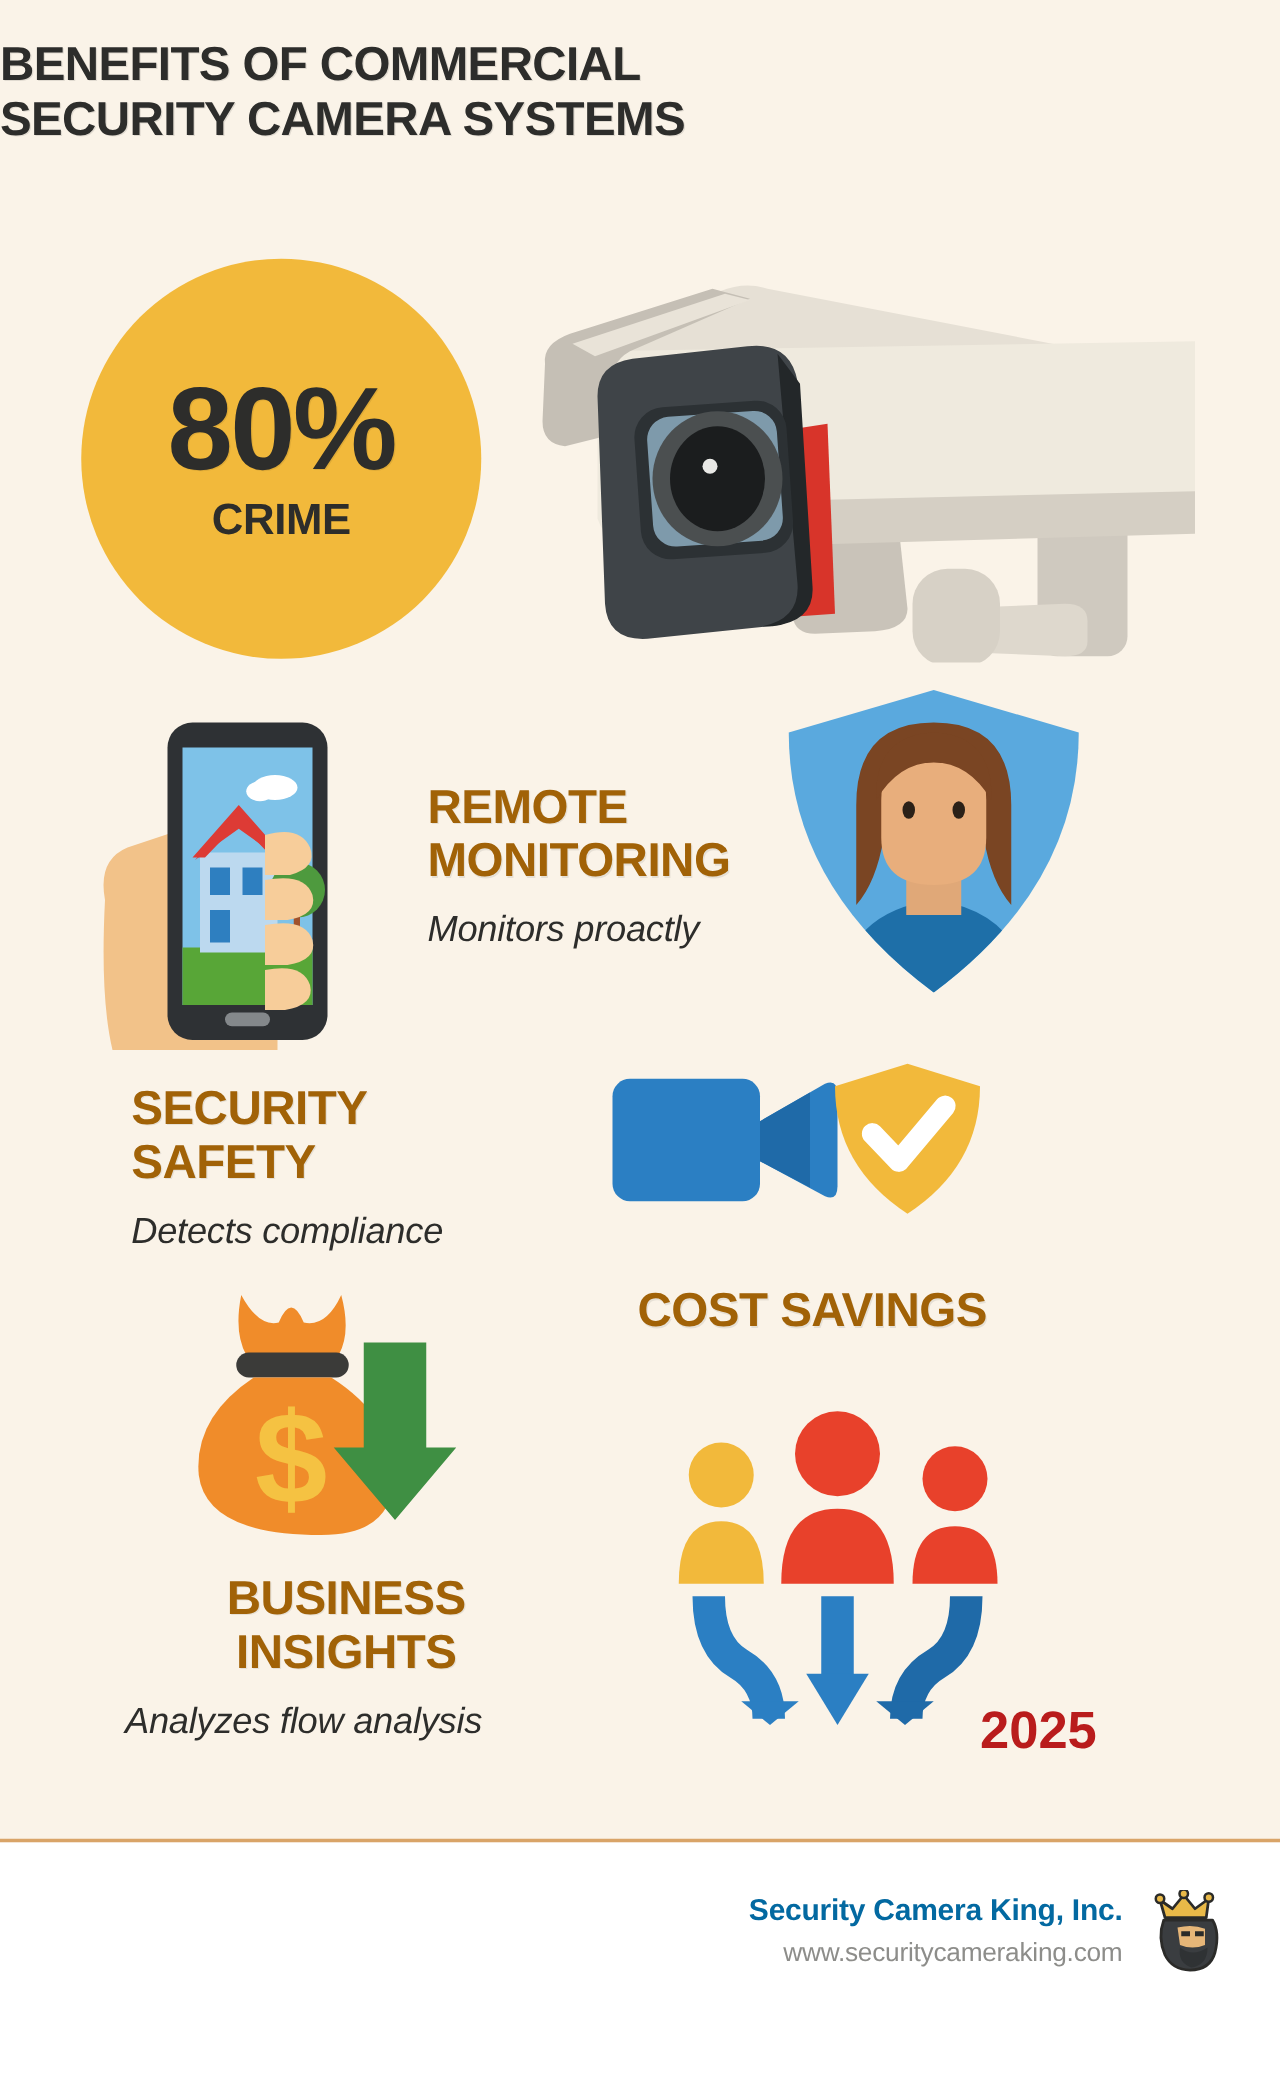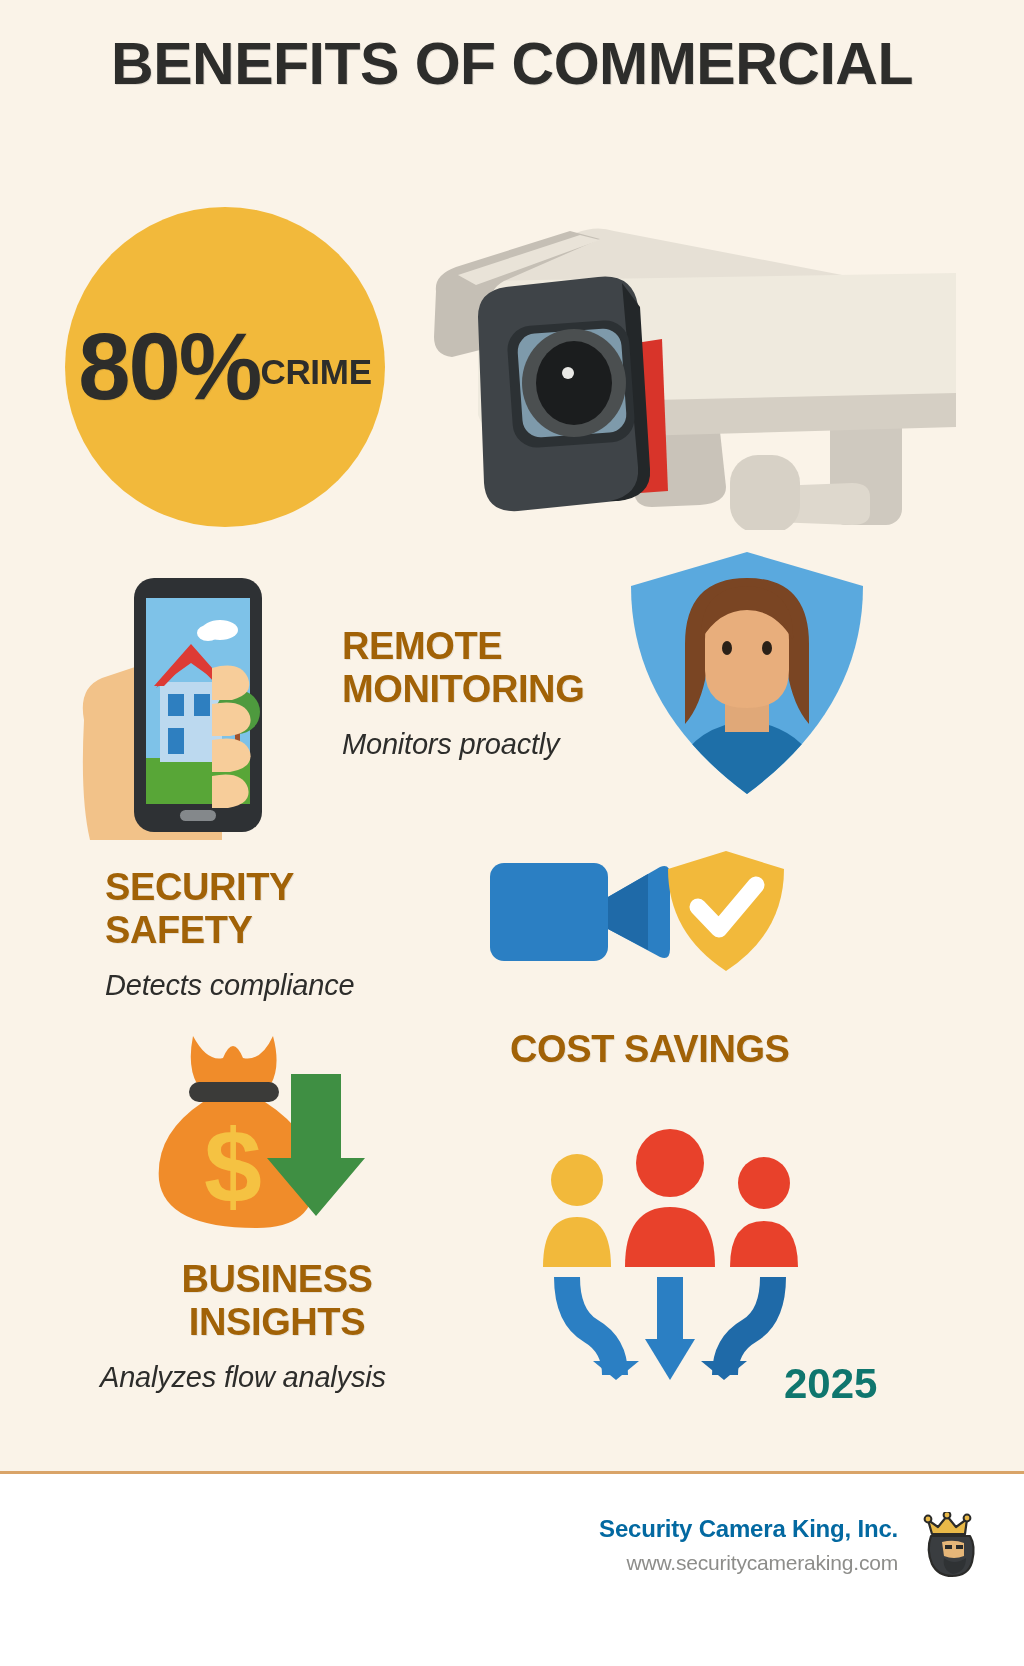--- a/index.html
+++ b/index.html
@@ -17,37 +17,36 @@
   }
   .canvas-area {
     position:absolute; left:0; top:0;
     width:1024px; height:1474px;
     background:#faf3e8;
   }
 
   
   .title {
     position:absolute; left:0; top:30px; width:1024px;
-    text-align:center;
     color:#2d2d2b;
     font-weight:bold;
-    font-size:59px;
+    font-size:38px;
     line-height:1.16;
     letter-spacing:-0.5px;
     text-shadow:1px 1px 0 rgba(0,0,0,0.10);
   }
   .title-line { display:block; white-space:nowrap; }
 
   
   .stat-badge {
     position:absolute; left:65px; top:207px;
     width:320px; height:320px;
     border-radius:50%;
     background:#f2b93b;
-    display:flex; flex-direction:row;
+    display:flex; flex-direction:column;
     align-items:center; justify-content:center;
     color:#2d2d2b;
     text-align:center;
   }
   .stat-value {
     font-size:94px; font-weight:bold; line-height:0.95;
     letter-spacing:-2px;
     text-shadow:1px 1px 0 rgba(0,0,0,0.08);
   }
   .stat-label {
@@ -91,21 +90,21 @@
   .moneybag-ill { position:absolute; left:145px; top:1030px; width:220px; height:215px; }
 
   
   .f4-title { left:112px; top:1258px; width:330px;text-align:center; }
   .f4-sub   { left:100px; top:1360px; width:400px; }
   .people-arrows-ill { position:absolute; left:533px; top:1125px; width:275px; height:255px; }
 
   .year {
     position:absolute; left:784px; top:1360px;
     font-size:42px; font-weight:bold;
-    color:#0f766e; letter-spacing:0px;
+    color:#b91c1c; letter-spacing:0px;
   }
 
   
   .footer-rule {
     position:absolute; left:0; top:1471px;
     width:1024px; height:3px; background:#d9a468;
   }
   .footer {
     position:absolute; left:0; top:1474px;
     width:1024px; height:192px; background:#ffffff;
@@ -126,20 +125,21 @@
   .footer-logo { width:62px; height:66px; }
 </style>
 </head>
 <body>
 
 <div class="poster">
   <div class="canvas-area">
 
     <div class="title">
       <span class="title-line">BENEFITS OF COMMERCIAL</span>
+      <span class="title-line">SECURITY CAMERA SYSTEMS</span>
     </div>
 
     <svg class="camera-ill" viewBox="0 0 560 305">
 
       <rect x="430" y="168" width="72" height="132" rx="16" fill="#cfc9bf"></rect>
 
       <path d="M352 262 L452 258 Q470 258 470 272 L470 288 Q470 300 452 300 L352 296 Z" fill="#ded8cd"></path>
 
       <rect x="330" y="230" width="70" height="78" rx="28" fill="#d7d1c6"></rect>
 

